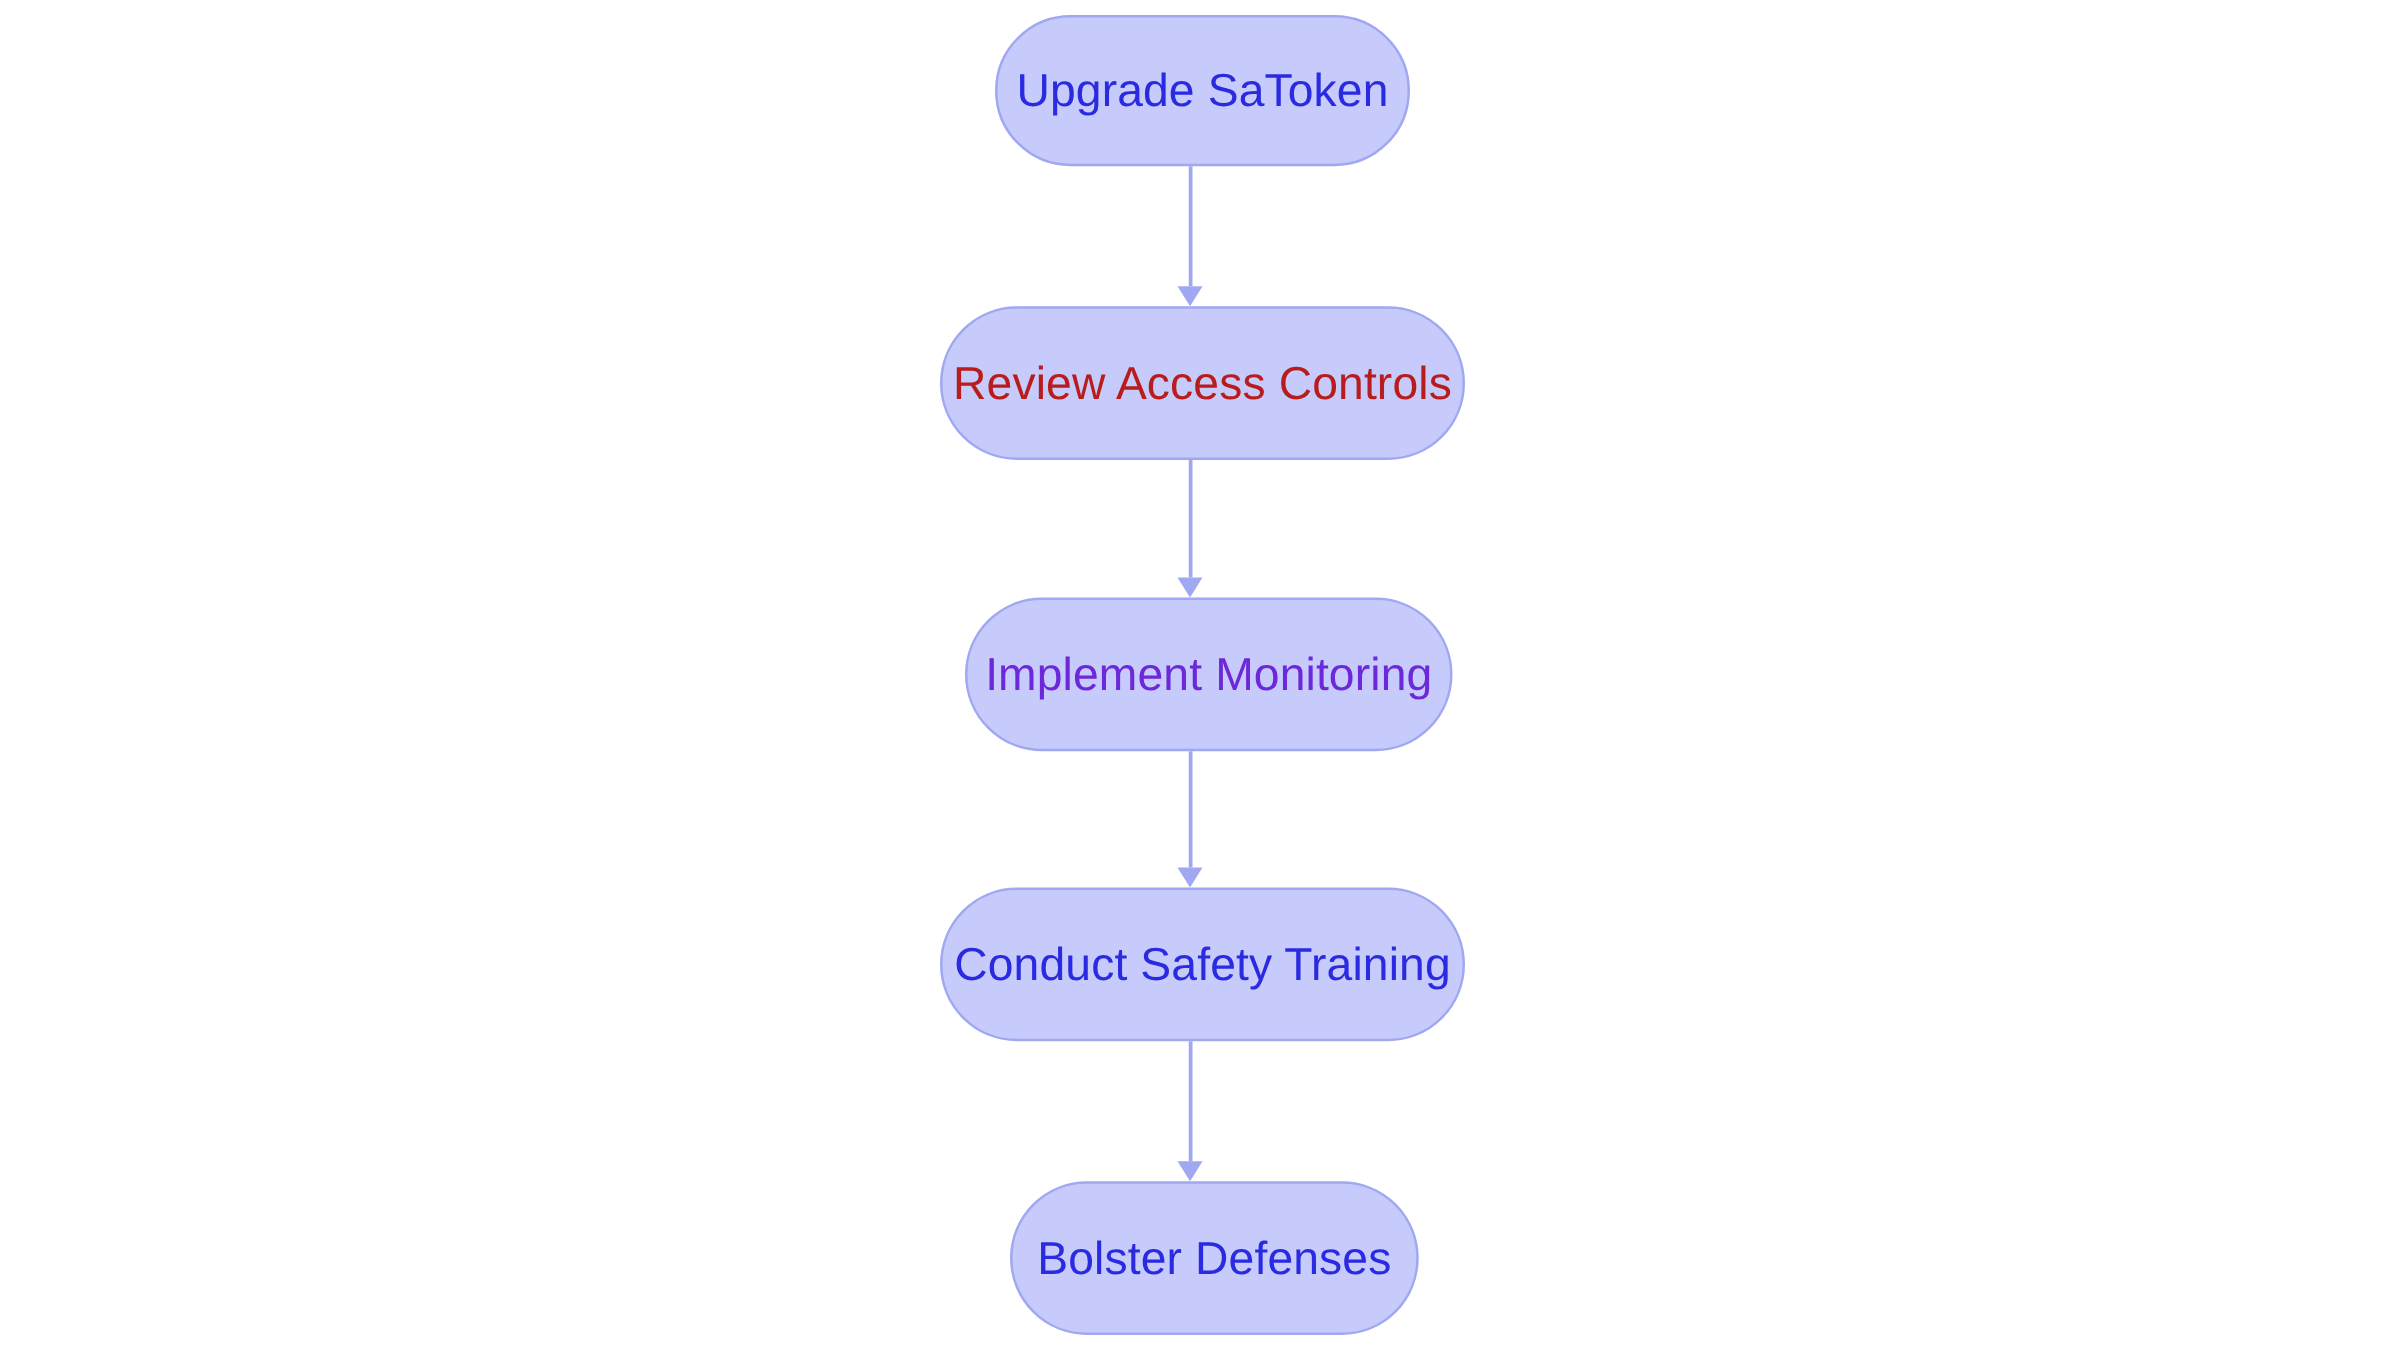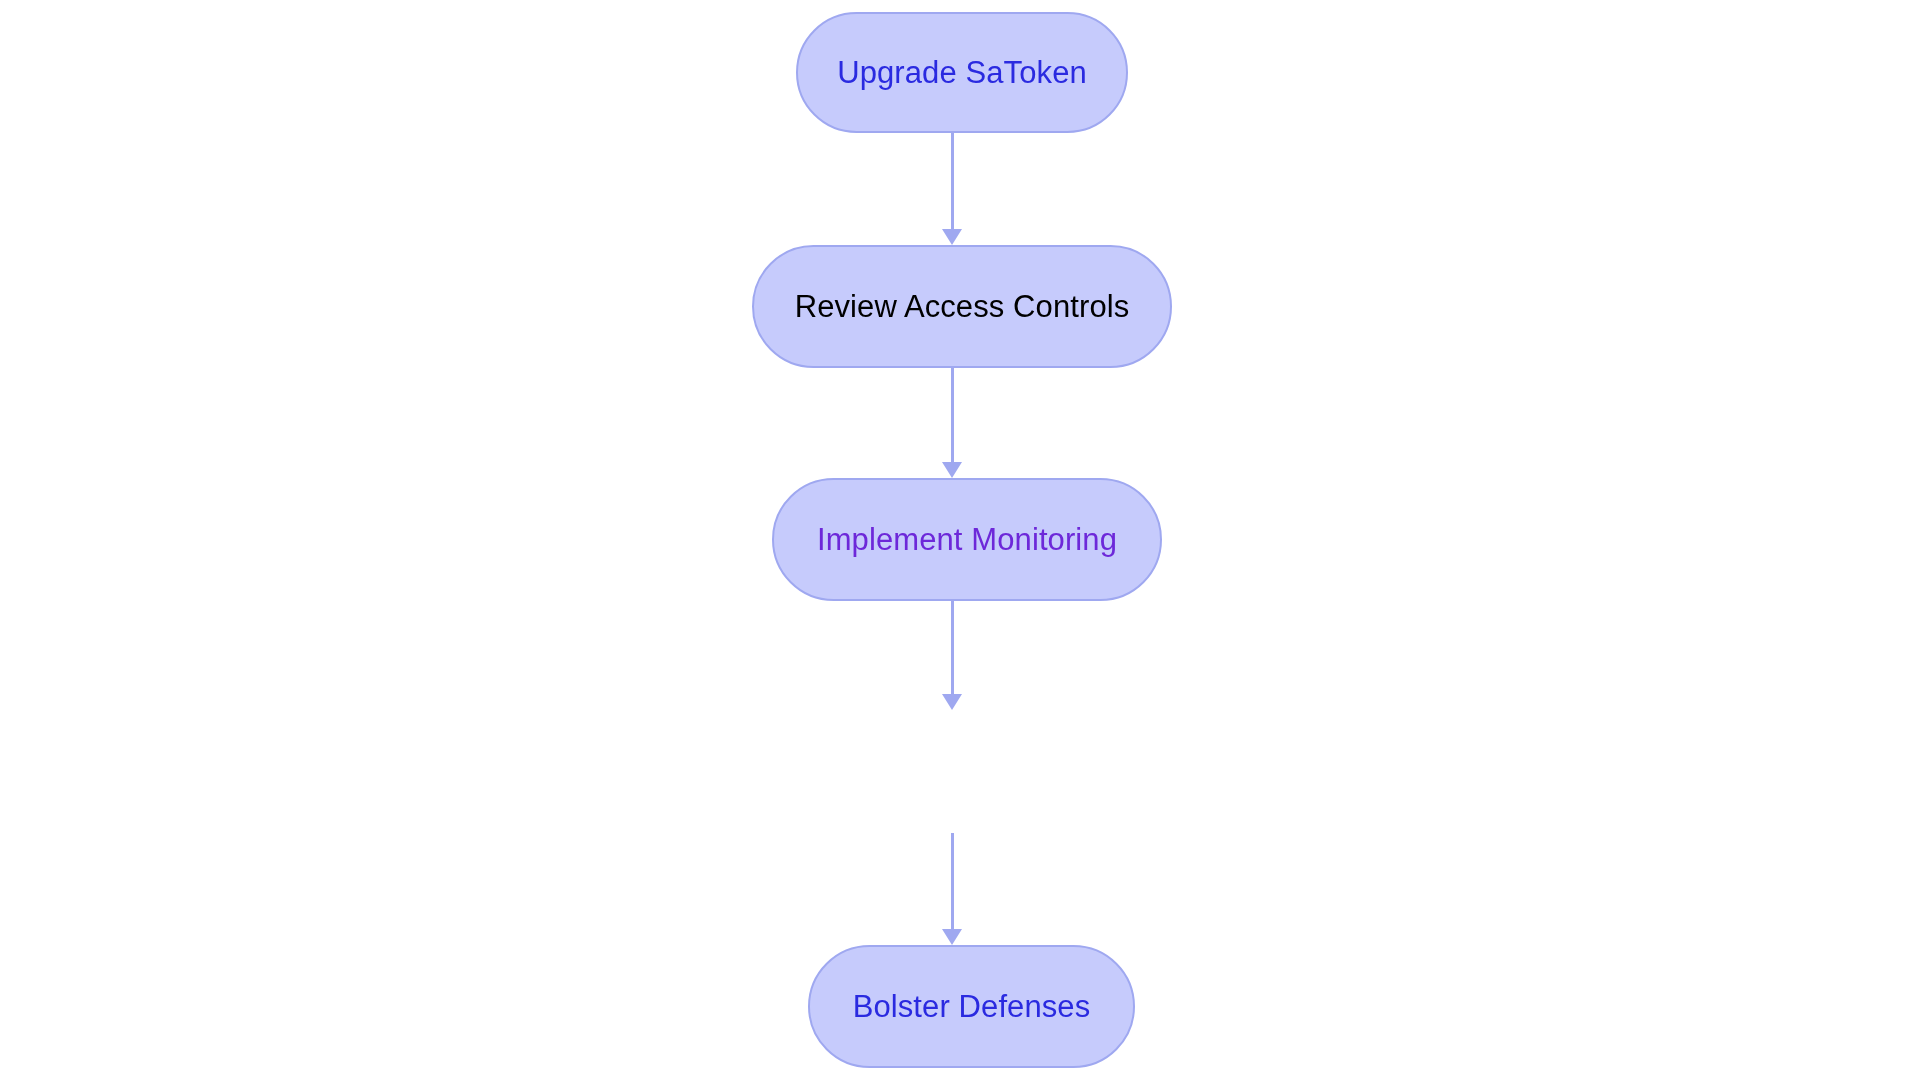--- a/index.html
+++ b/index.html
@@ -29,21 +29,21 @@
     display: flex;
     align-items: center;
     justify-content: center;
     background: #c6cbfc;
     border: 2px solid #9fa8f0;
     border-radius: 999px;
     z-index: 2;
   }
   .node-label {
     color: #2a2ae0;
-    font-size: 31px;
+    font-size: 37px;
     font-weight: 400;
     letter-spacing: 0.1px;
     line-height: 1;
     white-space: nowrap;
     font-family: "Liberation Sans", "DejaVu Sans", sans-serif;
   }
 
   
   .connector {
     position: absolute;
@@ -88,22 +88,25 @@
   </div>
   <div class="connector" style="left: 940px; top: 833px; width: 24px; height: 112px;">
     <div class="connector-line" style="height: 96px; background: rgb(159, 168, 240);"></div>
     <div class="connector-arrowhead" style="border-top-color: rgb(159, 168, 240);"></div>
   </div>
 
   <div class="node" style="left: 796px; top: 12px; width: 332px; height: 121px; background: rgb(198, 203, 252); border-color: rgb(159, 168, 240);">
     <span class="node-label" style="color: rgb(42, 42, 224);">Upgrade SaToken</span>
   </div>
   <div class="node" style="left: 752px; top: 245px; width: 420px; height: 123px; background: rgb(198, 203, 252); border-color: rgb(159, 168, 240);">
-    <span class="node-label" style="color: #000000;">Review Access Controls</span>
+    <span class="node-label" style="color: #b91c1c;">Review Access Controls</span>
   </div>
   <div class="node" style="left: 772px; top: 478px; width: 390px; height: 123px; background: rgb(198, 203, 252); border-color: rgb(159, 168, 240);">
     <span class="node-label" style="color: #6d28d9;">Implement Monitoring</span>
+  </div>
+  <div class="node" style="left: 752px; top: 710px; width: 420px; height: 123px; background: rgb(198, 203, 252); border-color: rgb(159, 168, 240);">
+    <span class="node-label" style="color: rgb(42, 42, 224);">Conduct Safety Training</span>
   </div>
   <div class="node" style="left: 808px; top: 945px; width: 327px; height: 123px; background: rgb(198, 203, 252); border-color: rgb(159, 168, 240);">
     <span class="node-label" style="color: rgb(42, 42, 224);">Bolster Defenses</span>
   </div>
 
 </div>
 
 </body></html>

